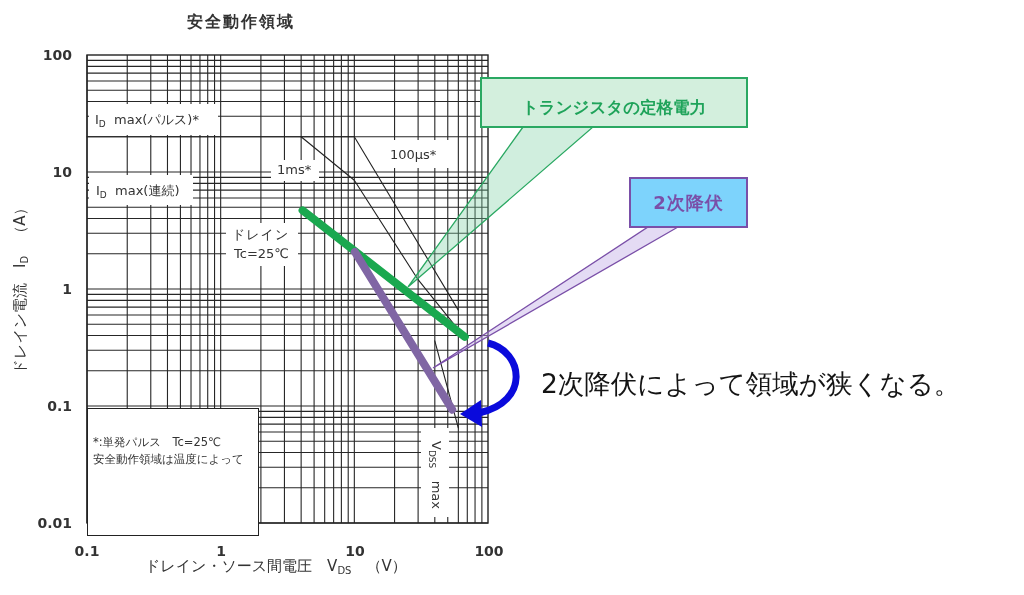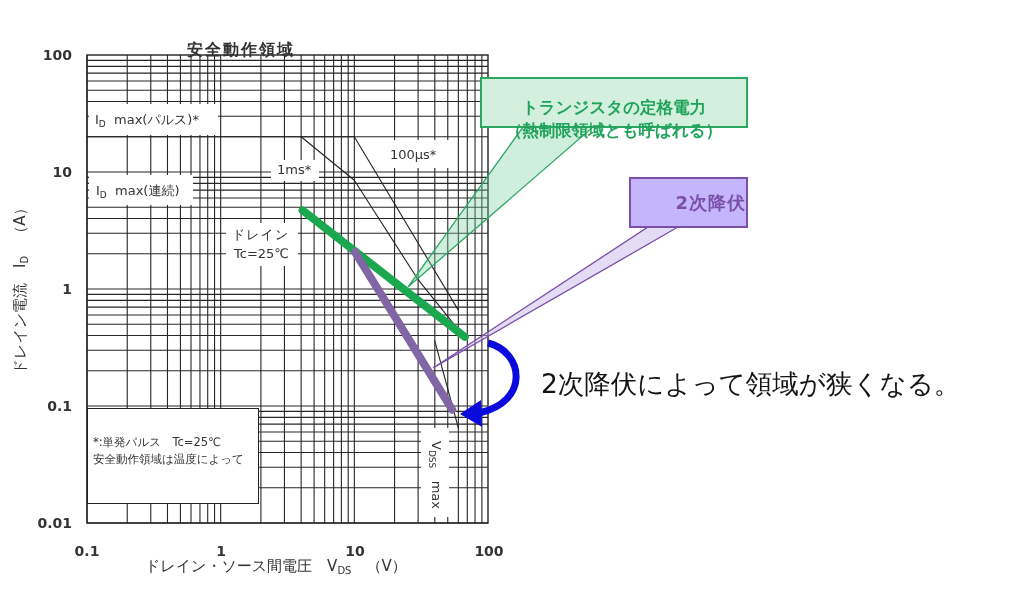--- a/index.html
+++ b/index.html
@@ -7,42 +7,42 @@
            font-family: "DejaVu Sans", "Liberation Sans", sans-serif; color: #222; }
     .abs { position: absolute; }
     svg.layer { position: absolute; left: 0; top: 0; width: 1024px; height: 595px; overflow: visible; }
     #grid-layer { z-index: 1; }
     #curve-layer { z-index: 3; }
     #callout-layer { z-index: 4; }
     .gl { stroke: #262626; stroke-width: 1.1; }
     .frame { stroke: #222; stroke-width: 1.4; fill: none; }
     .curve { fill: none; stroke-linecap: round; stroke-linejoin: round; }
 
-    .title { left: 187px; top: 12px; font-size: 16px; font-weight: bold; letter-spacing: 2px; color: #333; z-index: 5; margin-top: 28px; }
+    .title { left: 187px; top: 12px; font-size: 16px; font-weight: bold; letter-spacing: 2px; color: #333; z-index: 5; }
     .ytick { width: 60px; text-align: right; left: 12px; font-size: 14px; font-weight: bold; color: #333; line-height: 18px; z-index: 5; }
     .xtick { width: 50px; text-align: center; font-size: 14px; font-weight: bold; color: #333; line-height: 18px; z-index: 5; }
     .axis-label { font-size: 15px; color: #333; white-space: pre; z-index: 5; line-height: 20px; }
     .axis-label sub { font-size: 10px; vertical-align: -3px; }
     .ylabel { left: -78px; top: 275px; width: 200px; text-align: center; transform: rotate(-90deg); }
     .xlabel { left: 145px; top: 556px; }
 
     .occluder { background: #fff; z-index: 2; }
     .lbl { font-size: 13px; color: #333; white-space: pre; line-height: 18px; z-index: 2; }
     .lbl sub { font-size: 9px; vertical-align: -3px; }
 
-    .footnote { left: 87px; top: 408px; width: 172px; height: 96px; border: 1.5px solid #222; background: #fff; z-index: 2;
+    .footnote { left: 87px; top: 408px; width: 172px; height: 128px; border: 1.5px solid #222; background: #fff; z-index: 2;
                 font-size: 11.5px; line-height: 17px; color: #333; padding: 25px 0 0 5px; box-sizing: border-box; white-space: pre; }
 
     .vdss { left: 391px; top: 466px; width: 90px; height: 18px; transform: rotate(90deg); text-align: center; }
 
     .callout-green { left: 480px; top: 77px; width: 268px; height: 51px; box-sizing: border-box;
                      border: 2px solid #2aa862; background: #d3efdd; z-index: 5; text-align: center;
                      color: #1fa35a; font-weight: bold; font-size: 16.5px; line-height: 23px; padding-top: 17px; }
     .callout-purple { left: 629px; top: 177px; width: 119px; height: 51px; box-sizing: border-box;
-                      border: 2px solid #7a4fa8; background: #c4b5fd; z-index: 5; text-align: right;
+                      border: 2px solid #7a4fa8; background: #7dd3fc; z-index: 5; text-align: center;
                       color: #7a4fa8; font-weight: bold; font-size: 18px; line-height: 47px; letter-spacing: 1px; }
     .big-note { left: 541px; top: 366px; font-size: 26.5px; color: #141414; z-index: 5; white-space: nowrap; }
   </style>
 </head>
 <body>
 
 <div class="abs title">安全動作領域</div>
 
 <svg class="layer" id="grid-layer">
     <line x1="87" x2="87" y1="55" y2="523" class="gl"></line>
@@ -157,17 +157,16 @@
 
 <svg class="layer" id="callout-layer">
   <polygon points="523,127 593,127 408,287" fill="rgba(120,205,160,0.35)" stroke="#2aa862" stroke-width="1.3"></polygon>
   <polygon points="648,227 678,227 433,368" fill="rgba(195,175,230,0.45)" stroke="#7a4fa8" stroke-width="1.3"></polygon>
   <path d="M488,343 C524,352 530,402 479,413" fill="none" stroke="#0a0adc" stroke-width="7"></path>
   <polygon points="460,414 481,400 482,427" fill="#0a0adc"></polygon>
 </svg>
 
 <div class="abs callout-green">
   <div>トランジスタの定格電力</div>
-  <div>（熱制限領域とも呼ばれる）</div>
 </div>
 <div class="abs callout-purple">2次降伏</div>
 
 <div class="abs big-note">2次降伏によって領域が狭くなる。</div>
 
 </body></html>

